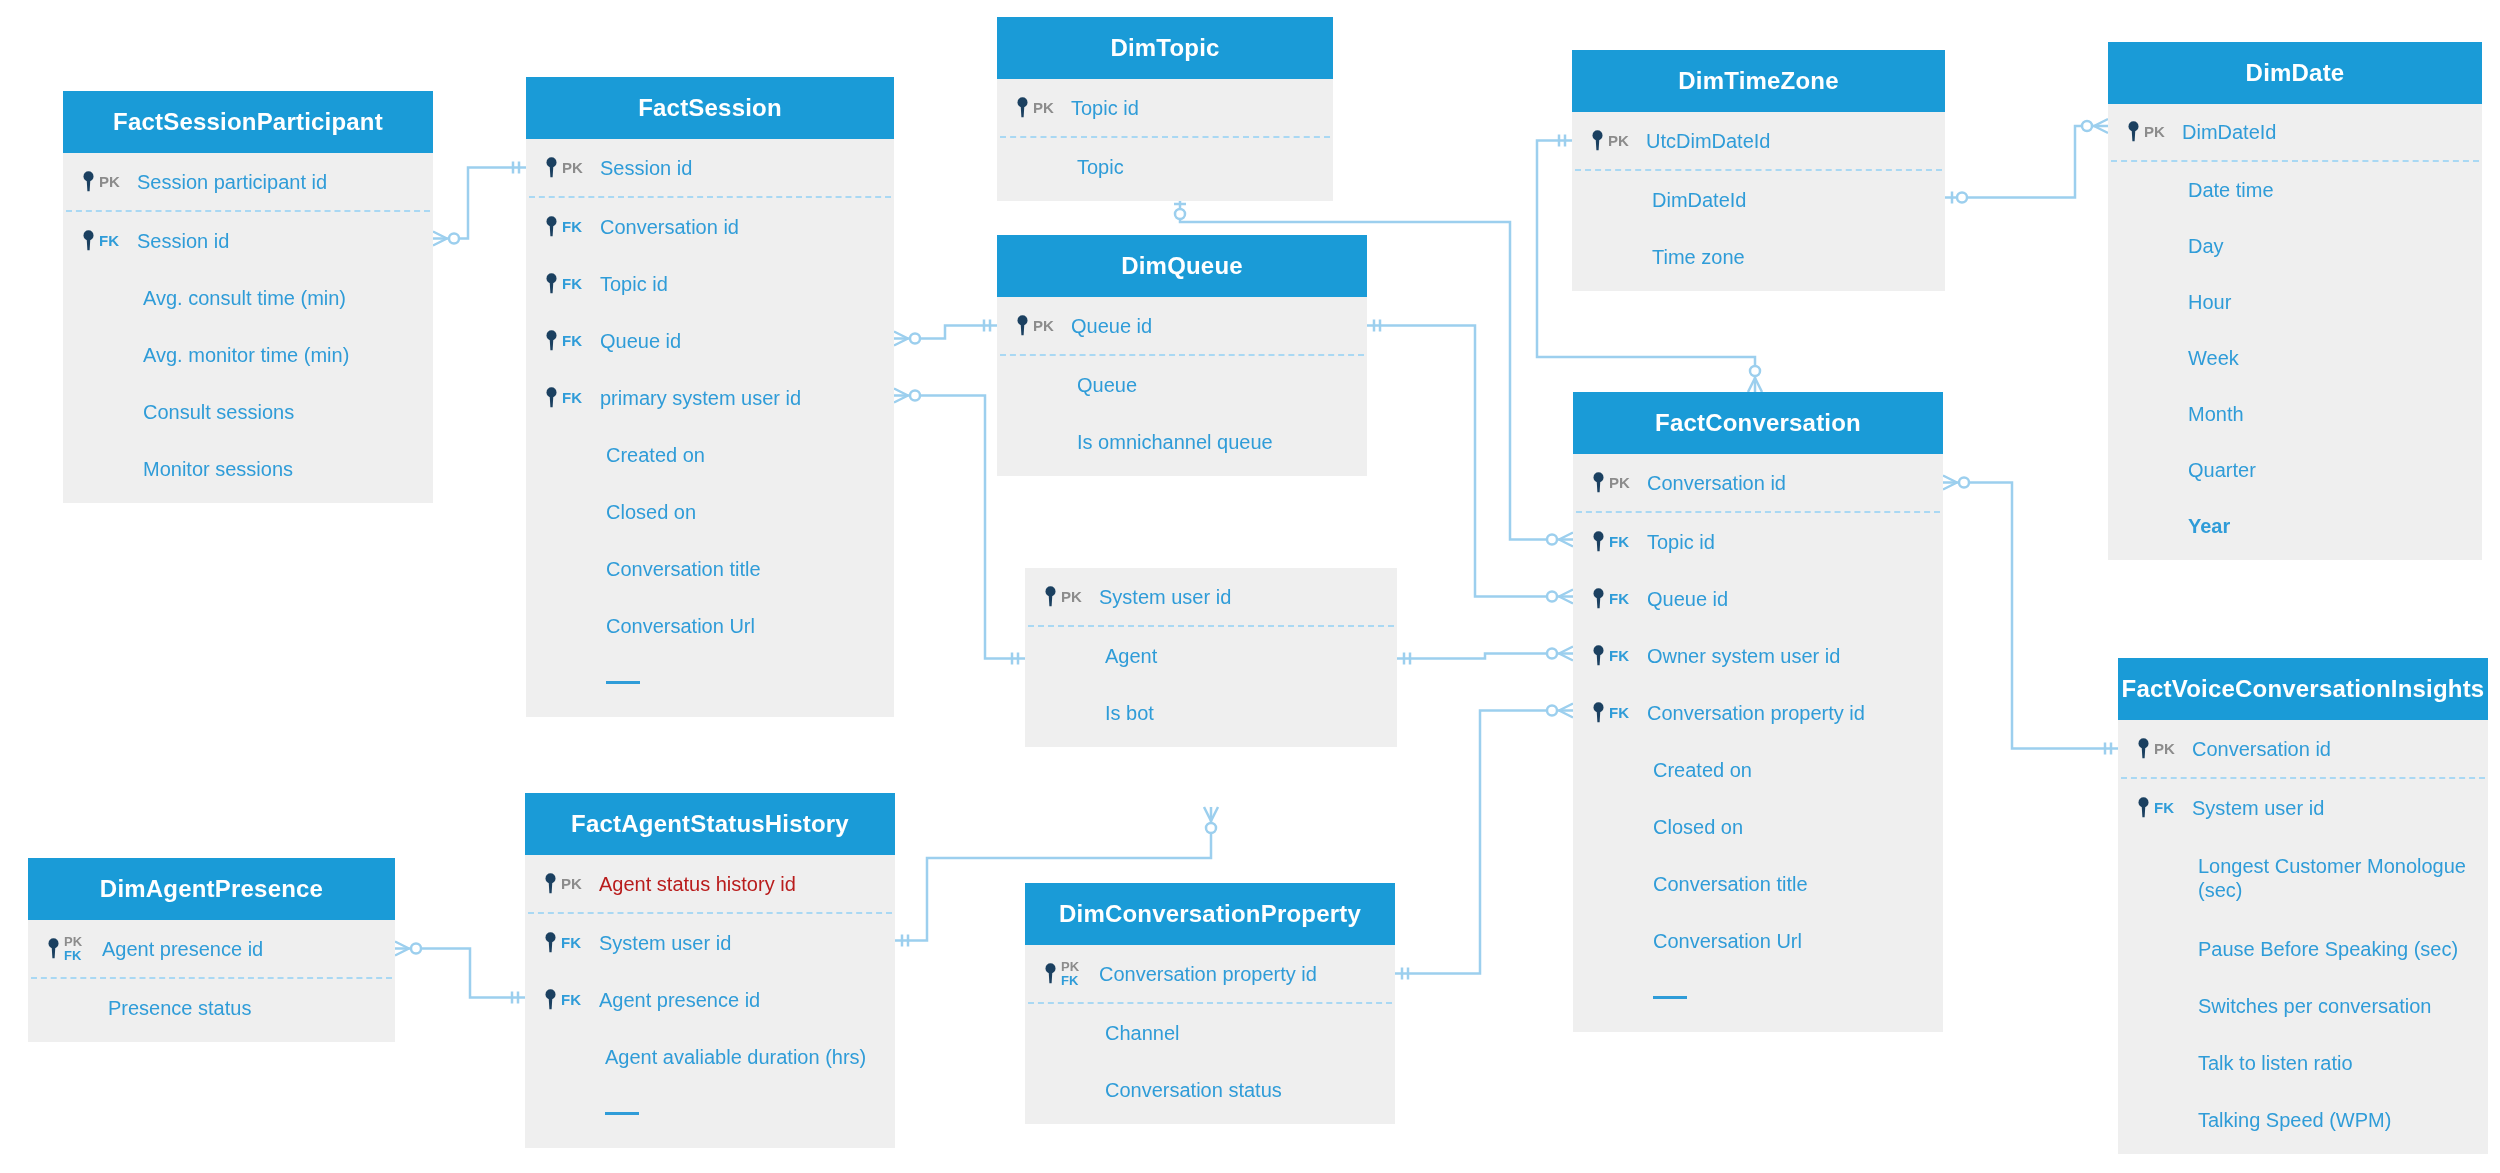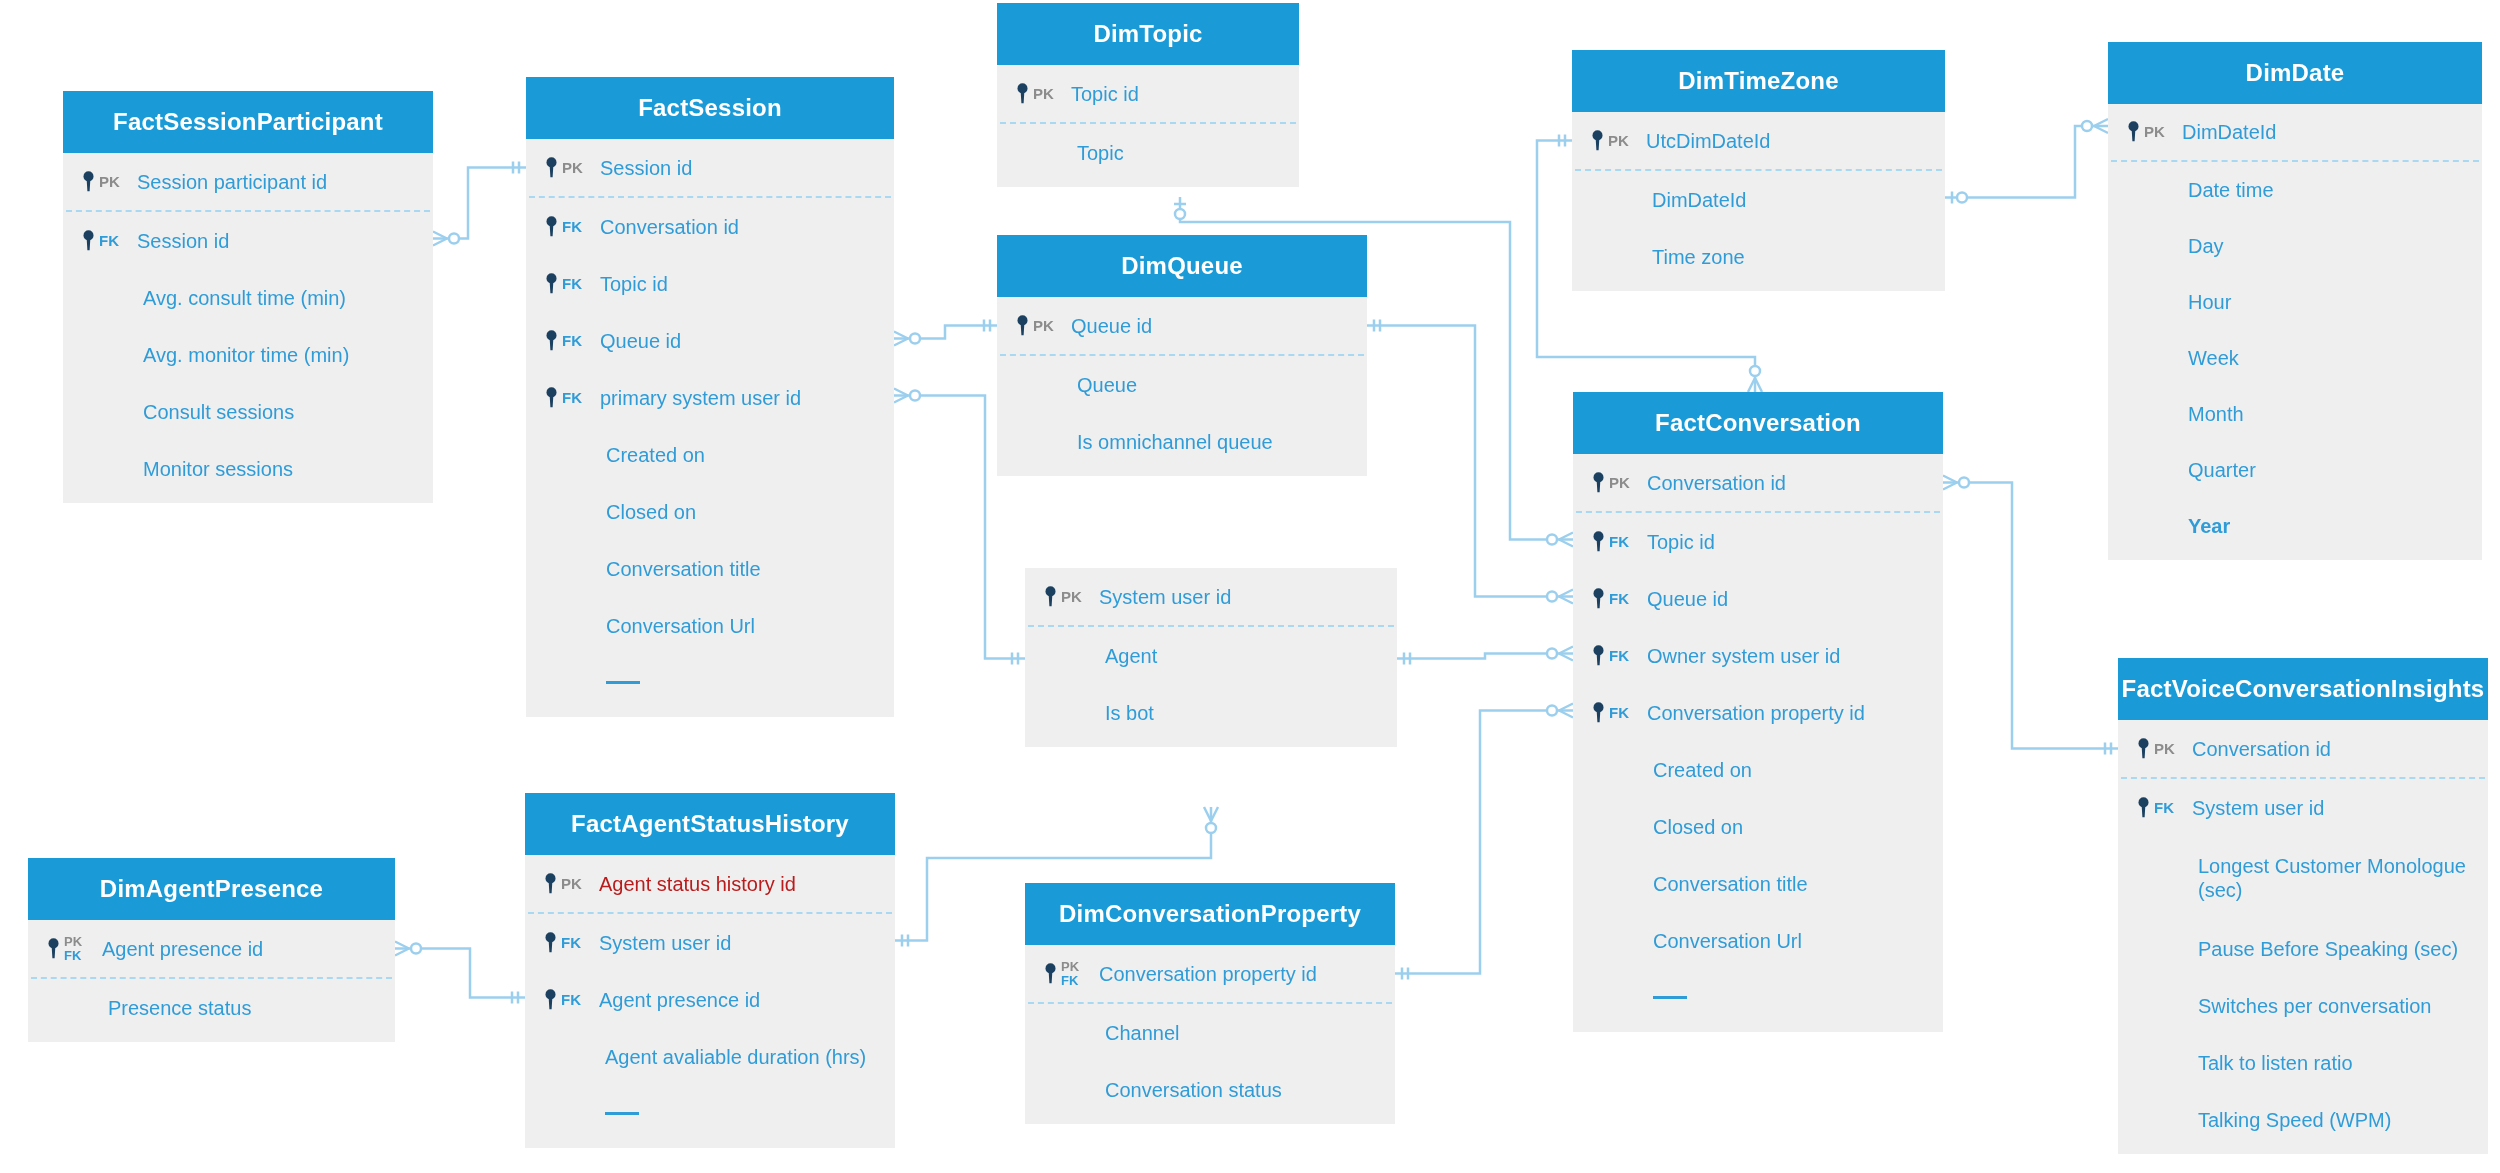--- a/index.html
+++ b/index.html
@@ -207,21 +207,21 @@
         </div>
         <div class="row" style="height: 57px;">
           <span class="spacer"></span>
           <span class="fname" style="color: rgb(47, 156, 216);">Conversation Url</span>
         </div>
         <div class="row" style="height: 57px;">
           <span class="dashline"></span>
         </div>
       </div>
     </div>
-    <div class="tbl" style="left: 997px; top: 3px; width: 302px;">
+    <div class="tbl" style="left: 997px; top: 17px; width: 336px;">
       <div class="hdr" style="background: rgb(26, 155, 215); color: rgb(255, 255, 255);">DimTopic</div>
       <div class="bdy" style="background: rgb(239, 239, 239);">
         <div class="row" style="height: 57px;">
           <span class="keywrap">
             <svg width="15" height="22" viewBox="0 0 12 18">
               <circle cx="6" cy="4.4" r="4.1" fill="#1B4060"></circle>
               <path d="M4.5 7 L7.5 7 L6.9 16.6 L5.1 16.6 Z" fill="#1B4060"></path>
             </svg>
           </span>
           <span class="klabel" style="color: rgb(140, 140, 140);">PK</span>

